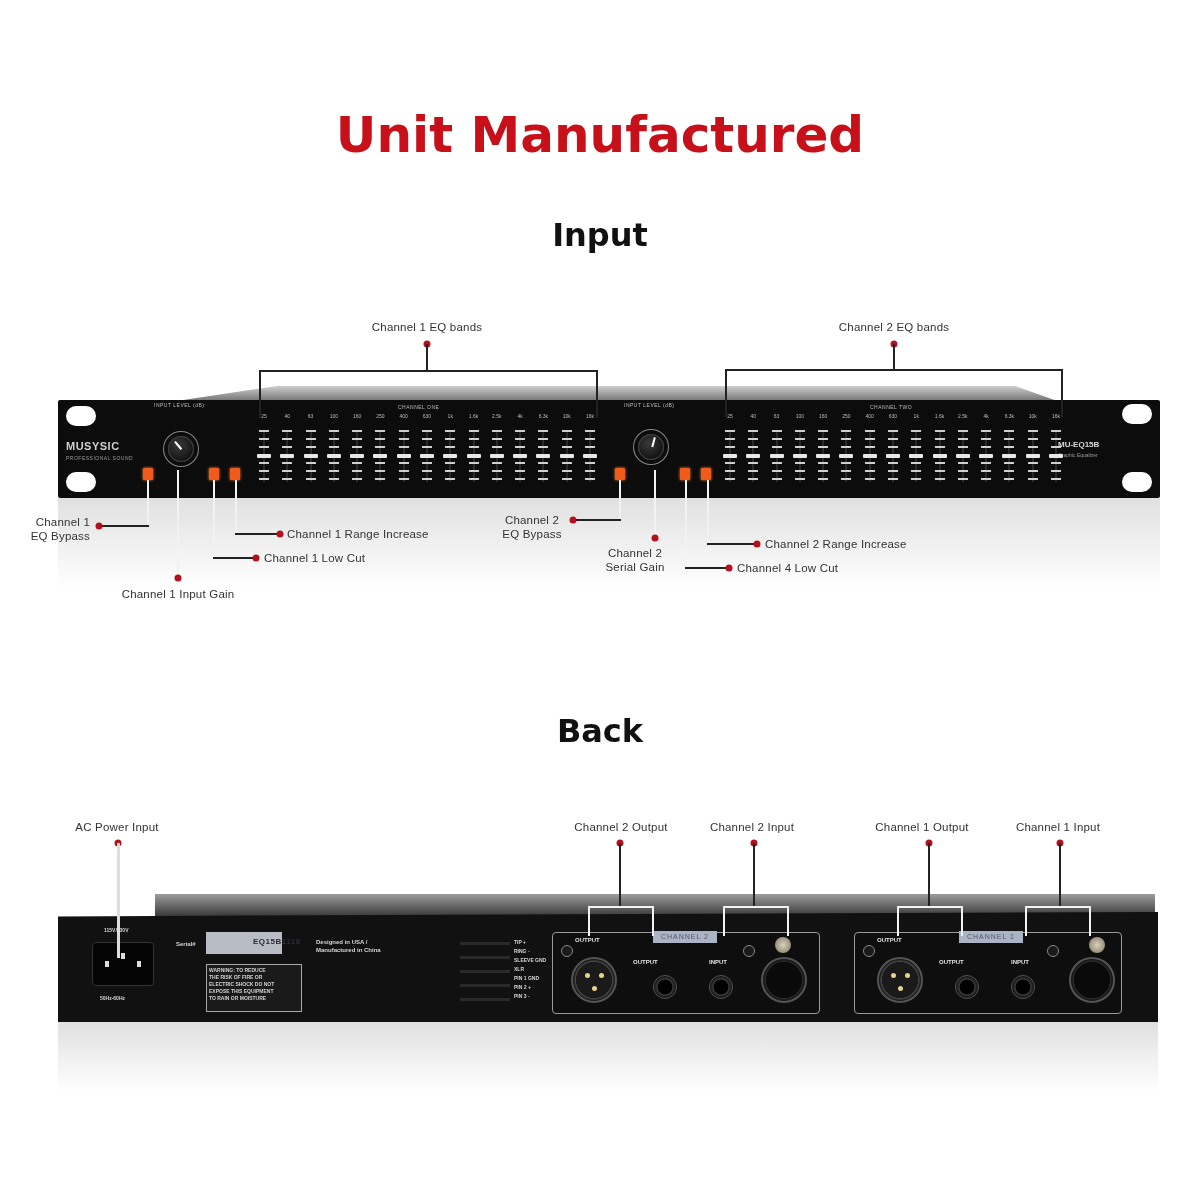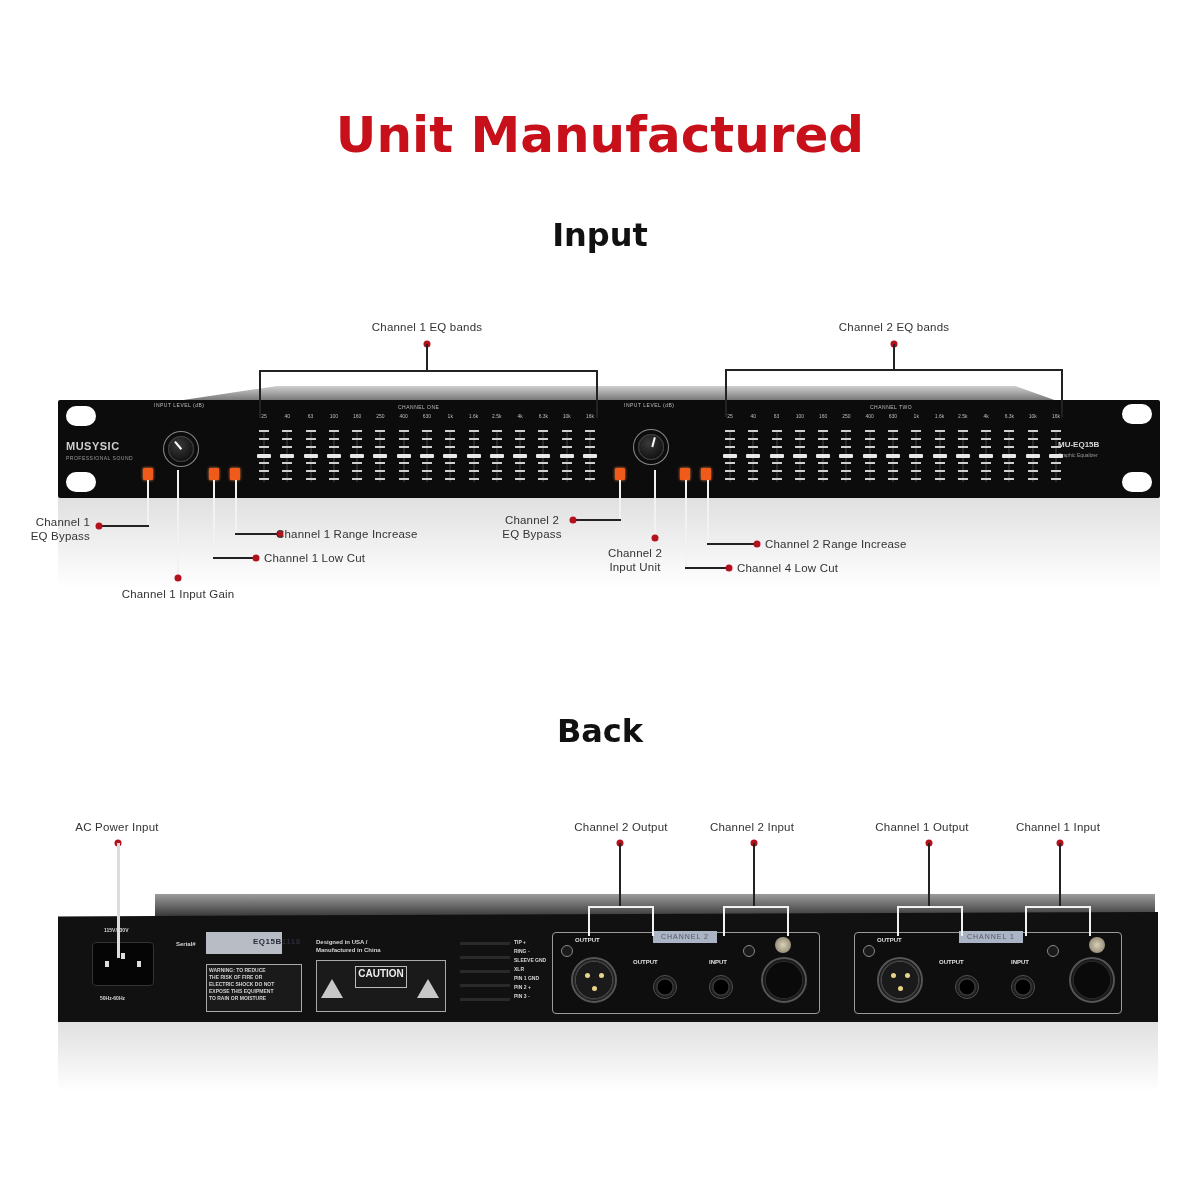--- a/index.html
+++ b/index.html
@@ -457,21 +457,21 @@
 <div class="ln" style="left:99px; top:525px; width:50px; height:2px;"></div>
 <div class="dot" style="left:99px; top:526px;"></div>
 <div class="callout right" style="left:20px; top:515px; width:70px;">
   <div>Channel 1</div>
   <div>EQ Bypass</div>
 </div>
 
 <div class="ln w" style="left:235px; top:480px; width:2px; height:54px;"></div>
 <div class="ln" style="left:235px; top:533px; width:43px; height:2px;"></div>
 <div class="dot" style="left:280px; top:534px;"></div>
-<div class="callout" style="left:276px; top:527px;">Channel 1 Range Increase</div>
+<div class="callout" style="left:287px; top:527px;">Channel 1 Range Increase</div>
 
 <div class="ln w" style="left:213px; top:480px; width:2px; height:78px;"></div>
 <div class="ln" style="left:213px; top:557px; width:42px; height:2px;"></div>
 <div class="dot" style="left:256px; top:558px;"></div>
 <div class="callout" style="left:264px; top:551px;">Channel 1 Low Cut</div>
 
 <div class="ln w" style="left:177px; top:470px; width:2px; height:106px;"></div>
 <div class="dot" style="left:178px; top:578px;"></div>
 <div class="callout center" style="left:178px; top:587px;">Channel 1 Input Gain</div>
 
@@ -480,21 +480,21 @@
 <div class="dot" style="left:573px; top:520px;"></div>
 <div class="callout" style="left:498px; top:513px; width:68px; text-align:center;">
   <div>Channel 2</div>
   <div>EQ Bypass</div>
 </div>
 
 <div class="ln w" style="left:654px; top:470px; width:2px; height:66px;"></div>
 <div class="dot" style="left:655px; top:538px;"></div>
 <div class="callout" style="left:600px; top:546px; width:70px; text-align:center;">
   <div>Channel 2</div>
-  <div>Input Unit</div>
+  <div>Serial Gain</div>
 </div>
 
 <div class="ln w" style="left:707px; top:480px; width:2px; height:64px;"></div>
 <div class="ln" style="left:707px; top:543px; width:48px; height:2px;"></div>
 <div class="dot" style="left:757px; top:544px;"></div>
 <div class="callout" style="left:765px; top:537px;">Channel 2 Range Increase</div>
 
 <div class="ln w" style="left:685px; top:480px; width:2px; height:88px;"></div>
 <div class="ln" style="left:685px; top:567px; width:42px; height:2px;"></div>
 <div class="dot" style="left:729px; top:568px;"></div>
@@ -518,25 +518,20 @@
       <div class="warn-line">WARNING: TO REDUCE</div>
       <div class="warn-line">THE RISK OF FIRE OR</div>
       <div class="warn-line">ELECTRIC SHOCK DO NOT</div>
       <div class="warn-line">EXPOSE THIS EQUIPMENT</div>
       <div class="warn-line">TO RAIN OR MOISTURE</div>
     </div>
 
     <div class="small-txt" style="left:258px; top:26px;">
       <div>Designed in USA /</div>
       <div>Manufactured in China</div>
-    </div>
-    <div class="caution-box" style="left:258px; top:48px; width:130px; height:52px;">
-      <div class="triangle" style="left:4px; top:18px;"></div>
-      <div class="caution-word">CAUTION</div>
-      <div class="triangle" style="left:100px; top:18px;"></div>
     </div>
 
     <div class="vent" style="left:402px; top:30px; width:50px;"></div>
     <div class="vent" style="left:402px; top:44px; width:50px;"></div>
     <div class="vent" style="left:402px; top:58px; width:50px;"></div>
     <div class="vent" style="left:402px; top:72px; width:50px;"></div>
     <div class="vent" style="left:402px; top:86px; width:50px;"></div>
 
     <div class="small-txt" style="left:456px; top:26px; font-size:5px; line-height:9px;">
       <div>TIP +</div>

